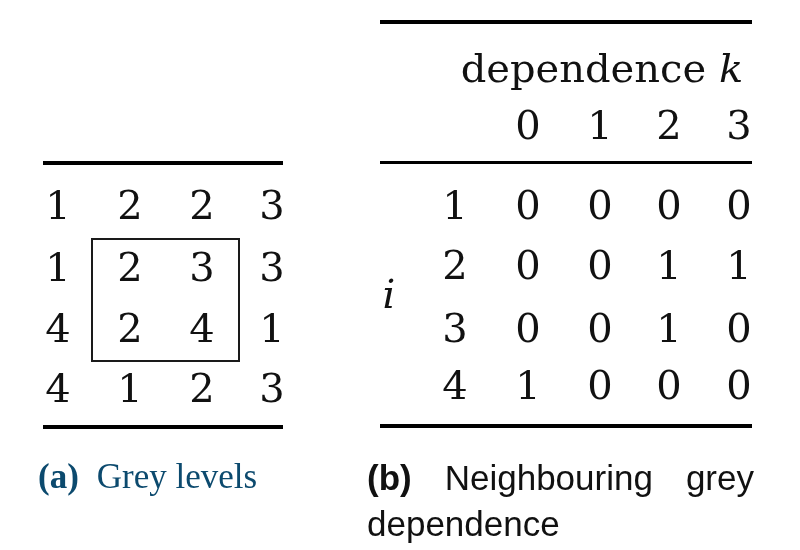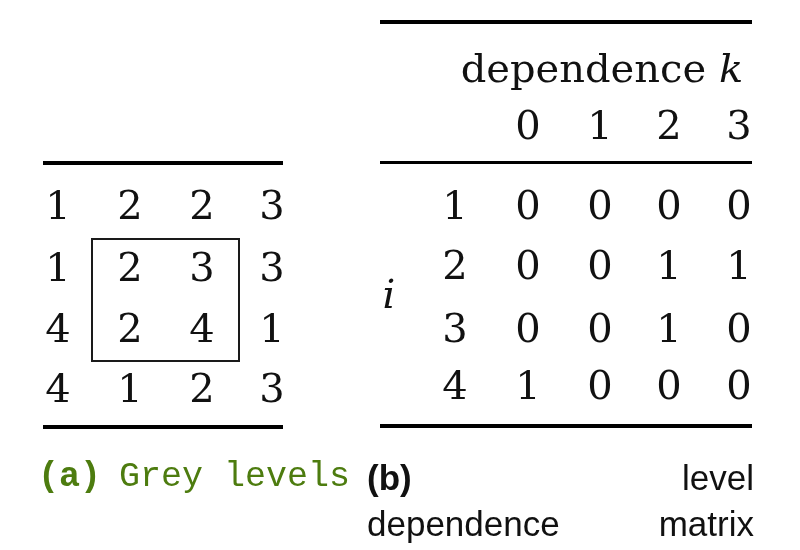--- a/index.html
+++ b/index.html
@@ -32,24 +32,24 @@
     transform: translateX(-50%);
     display: flex;
     gap: 13px;
     font-family: "DejaVu Serif", serif;
     font-size: 40px;
     line-height: 44px;
     white-space: nowrap;
   }
   .cap {
     position: absolute;
-    font-family: Liberation Mono, monospace;
+    font-family: Liberation Serif, serif;
     font-size: 35px;
     line-height: 44px;
-    color: #4d7c0f;
+    color: #0c4a6e;
     white-space: nowrap;
   }
   .cap .lbl { font-weight: bold; margin-right: 18px; }
   .capb {
     position: absolute;
     font-family: "Liberation Sans", sans-serif;
     font-size: 35px;
     line-height: 46px;
     color: #111111;
   }
@@ -129,21 +129,21 @@
   <span class="num" style="left:528px; top:363px;">1</span>
   <span class="num" style="left:600px; top:363px;">0</span>
   <span class="num" style="left:669px; top:363px;">0</span>
   <span class="num" style="left:739px; top:363px;">0</span>
 
   <div class="rule" style="left:380px; top:424px; width:372px; height:4px;"></div>
 
   <div class="capb" style="left:367px; top:455px; width:387px;">
     <div class="cline">
       <span class="lbl">(b)</span>
-      <span>level</span>
+      <span>Neighbouring</span>
+      <span>grey</span>
     </div>
     <div class="cline">
       <span>dependence</span>
-      <span>matrix</span>
     </div>
   </div>
 
 </div>
 
 </body></html>

